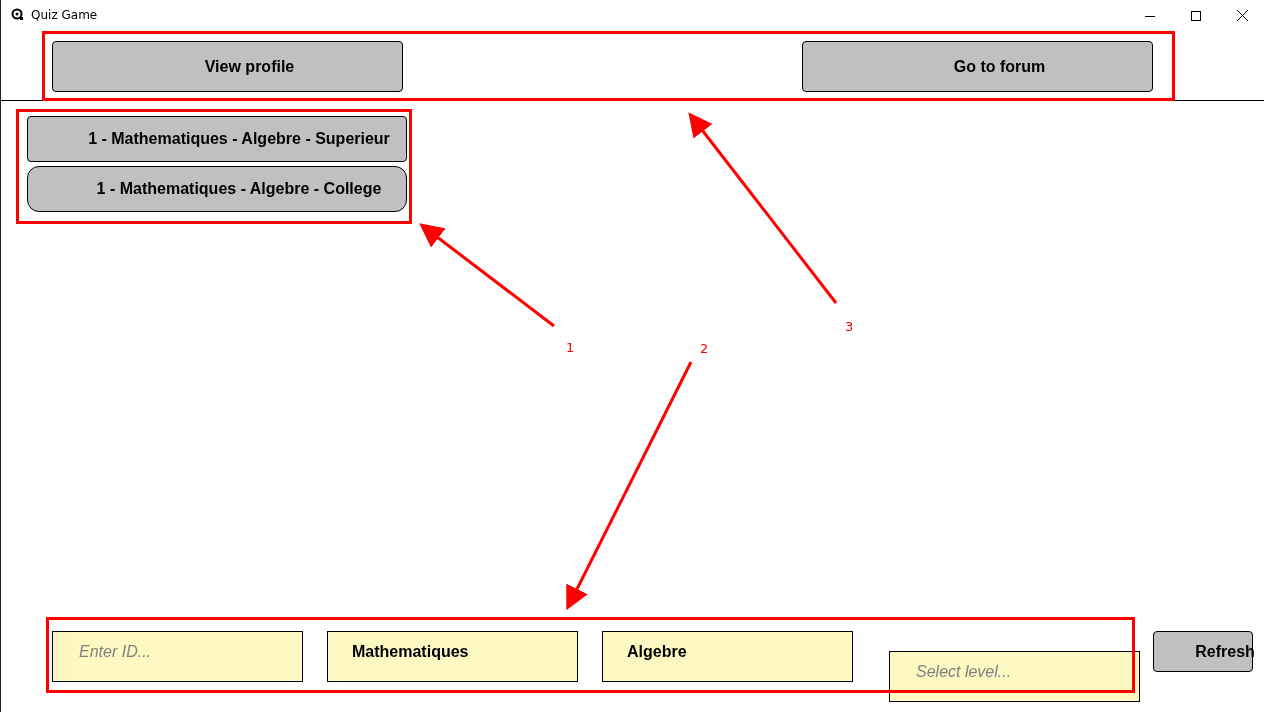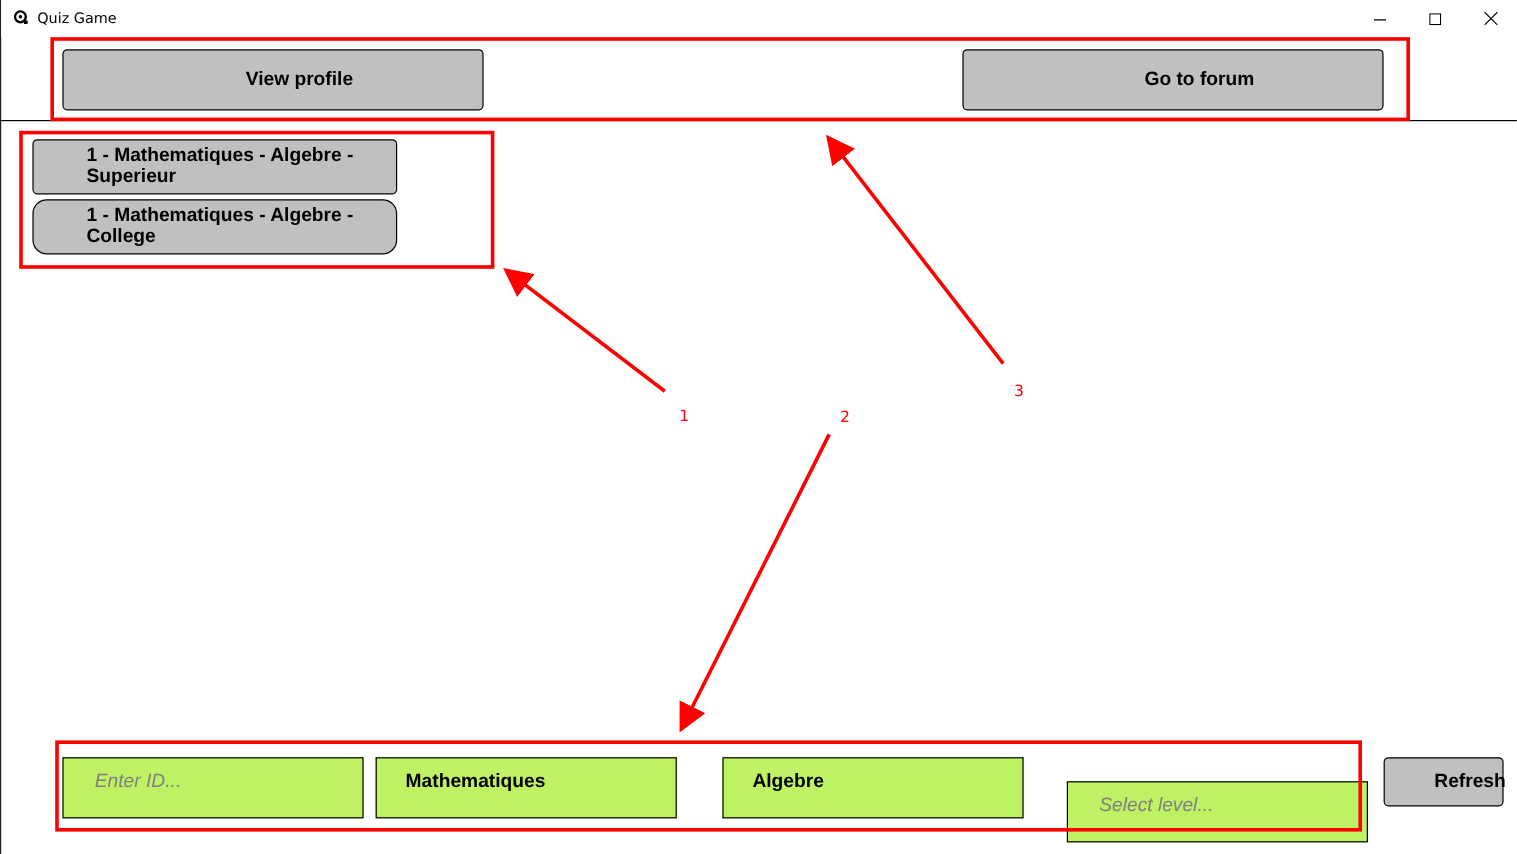--- a/index.html
+++ b/index.html
@@ -20,30 +20,30 @@
 
     
     .header-divider { position: absolute; left: 0; top: 100px; width: 1264px; height: 1px; background: #000; }
 
     .btn-gray { position: absolute; background: #c0c0c0; border: 1px solid #000; border-radius: 4px; display: flex; align-items: center; justify-content: center; font-size: 16px; font-weight: bold; color: #000; cursor: pointer; padding-left: 44px; }
     .nav-btn { top: 41px; width: 351px; height: 51px; }
     .nav-btn-1 { left: 51px; }
     .nav-btn-2 { left: 426px; }
     .nav-btn-3 { left: 801px; }
 
-    .quiz-btn { left: 26px; width: 304px; height: 46px; }
+    .quiz-btn { left: 26px; width: 380px; height: 46px; }
     .quiz-btn-1 { top: 116px; }
     .quiz-btn-2 { top: 166px; border-radius: 12px; }
 
     
-    .field { position: absolute; top: 631px; width: 251px; height: 51px; border: 1px solid #000; background: #bef264; font-size: 16px; padding: 11px 0 0 26px; }
+    .field { position: absolute; top: 631px; width: 251px; height: 51px; border: 1px solid #000; background: #fef9c3; font-size: 16px; padding: 11px 0 0 26px; }
     .field.placeholder { color: #808080; font-style: italic; font-weight: normal; }
     .field.value { color: #000; font-weight: bold; padding-left: 24px; }
     .field-1 { left: 51px; }
-    .field-2 { left: 312px; }
+    .field-2 { left: 326px; }
     .field-3 { left: 601px; }
     .field-4 { left: 888px; margin-top: 20px; }
 
     .refresh-btn { left: 1152px; top: 631px; width: 100px; height: 41px; }
 
     
     .anno-box { position: absolute; border: 3px solid #ff0000; pointer-events: none; }
     .anno-box-3 { left: 41px; top: 31px; width: 1133px; height: 70px; }
     .anno-box-1 { left: 15px; top: 109px; width: 396px; height: 115px; }
     .anno-box-2 { left: 45px; top: 617px; width: 1089px; height: 76px; }

